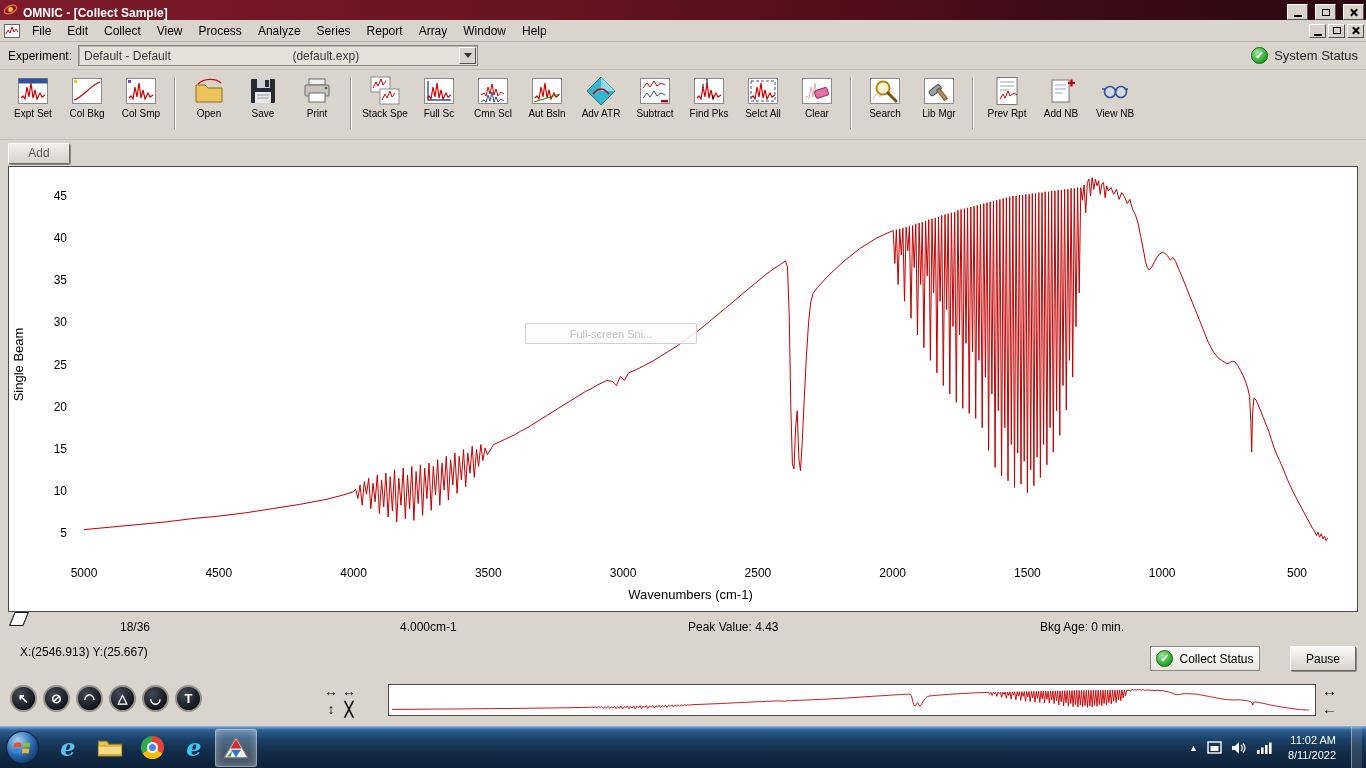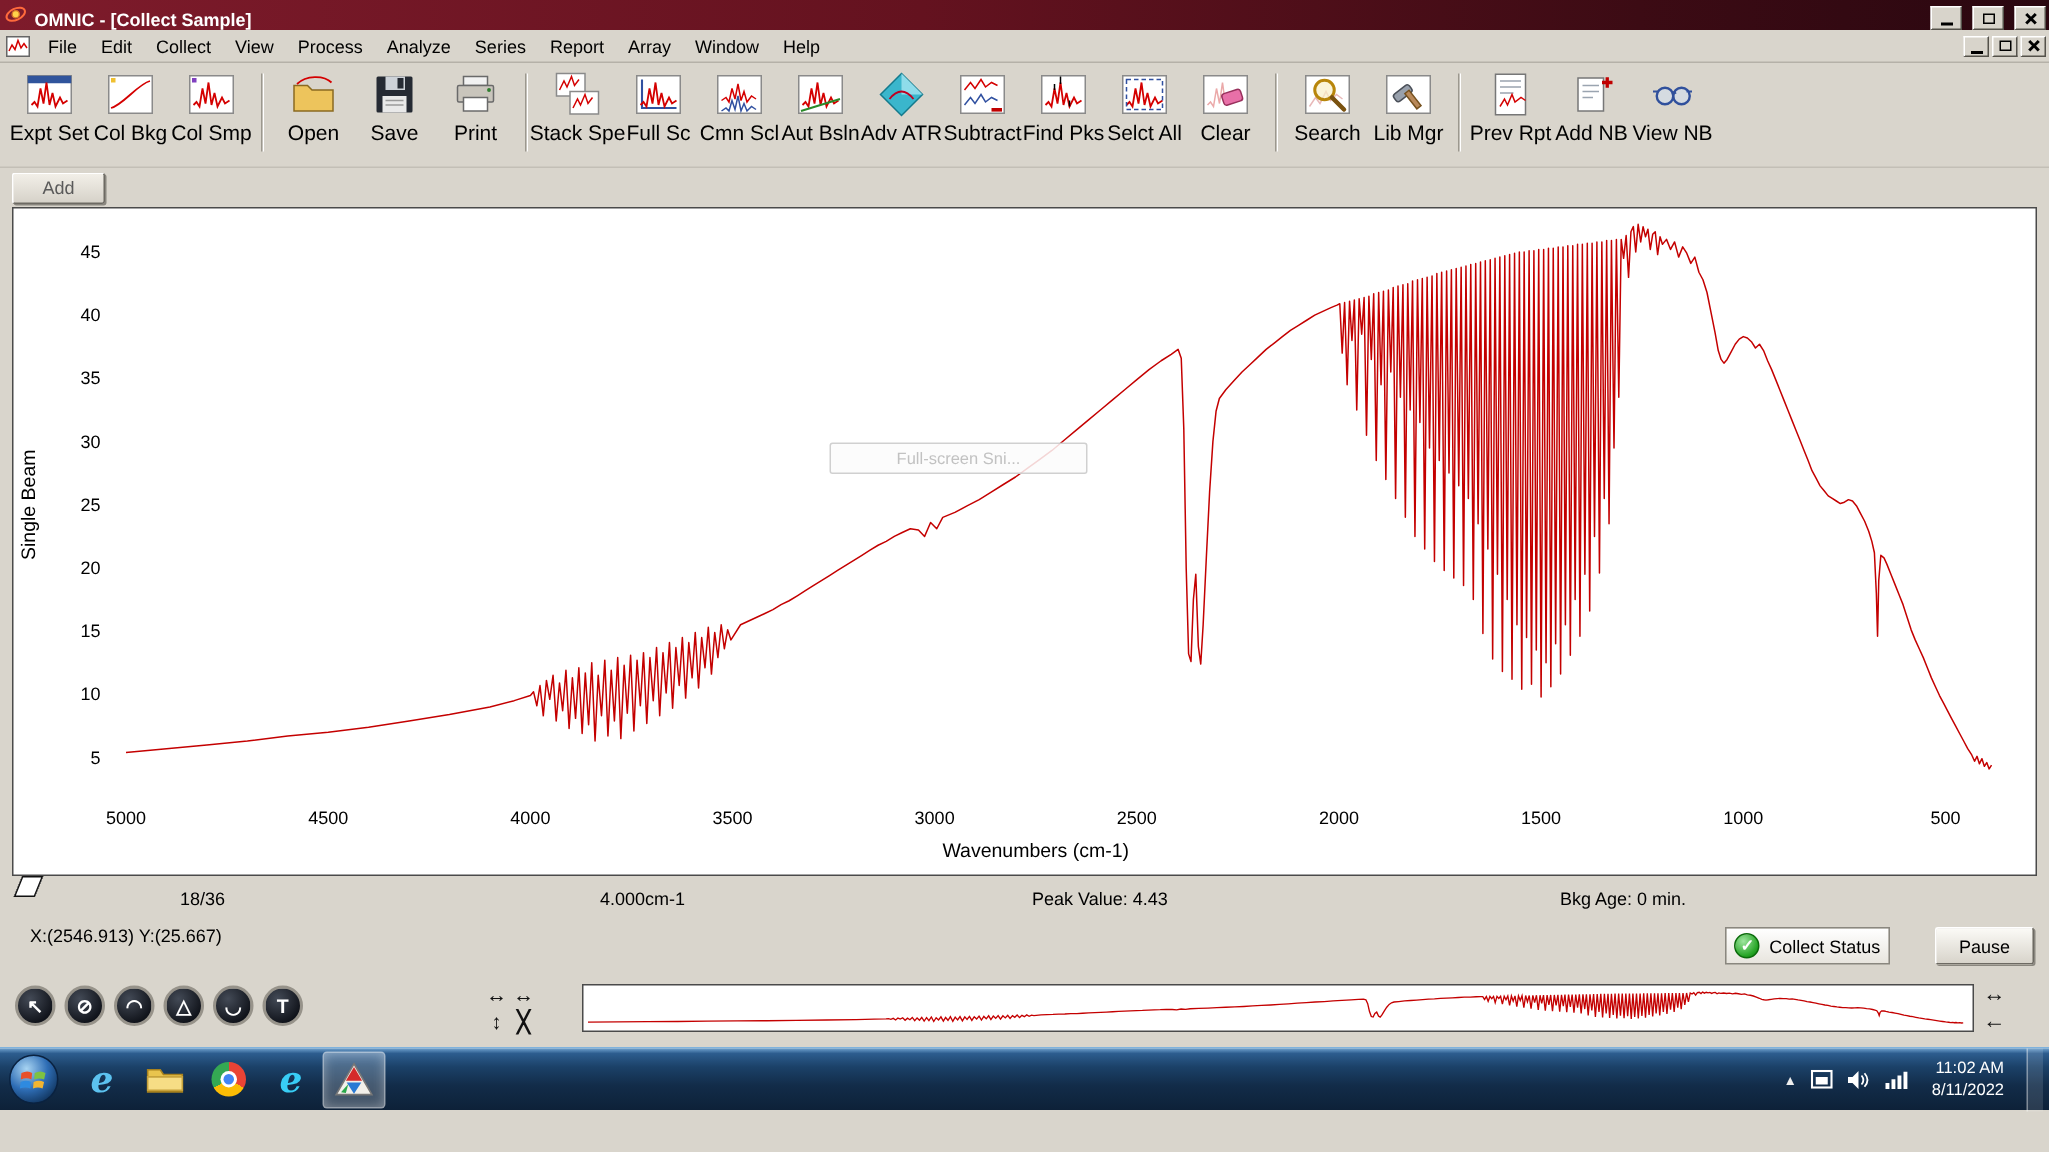--- a/index.html
+++ b/index.html
@@ -37,35 +37,35 @@
 .tri-down{width:0;height:0;border-left:4px solid transparent;border-right:4px solid transparent;border-top:5px solid #333}
 .sysstatus{margin-left:auto;display:flex;align-items:center;gap:6px;font-size:13px;color:#222}
 .gshield{width:17px;height:17px;border-radius:50%;background:radial-gradient(circle at 35% 30%,#9fe69f,#23a323 70%,#107010);
   border:1px solid #0b6b0b;color:#fff;font-size:11px;font-weight:bold;display:flex;align-items:center;justify-content:center}
 .gshield::before{content:"✓"}
 
 
 .toolbar{height:70px;display:flex;align-items:flex-start;background:#d9d5cc;padding:3px 0 0 6px;border-bottom:1px solid #c3bfb6}
 .tbtn{width:54px;height:64px;display:flex;flex-direction:column;align-items:center;gap:2px;padding-top:3px;cursor:default}
 .ticon{width:30px;height:30px;display:block}
-.tlabel{font-size:14px;color:#000;white-space:nowrap}
+.tlabel{font-size:10px;color:#000;white-space:nowrap}
 .tsep{width:0;height:52px;border-left:1px solid #9c988e;border-right:1px solid #fff;margin:4px 6px 0 6px}
 
 
 .addrow{height:26px;display:flex;align-items:center;background:#d9d5cc;padding:0 8px;gap:10px}
 .addcombo{position:relative;flex:1;height:21px;background:#fff;border:1px solid #7f7c74;display:flex;align-items:center;padding-left:5px;font-size:12px;color:#000}
 .addbtn{width:62px;height:21px;background:linear-gradient(#f2efe8,#d6d2c9);border:1px solid;border-color:#fff #6d6a63 #6d6a63 #fff;
   box-shadow:1px 1px 0 #8a877f;font-size:12px;color:#5a5a5a;display:flex;align-items:center;justify-content:center;border-radius:2px}
 
 
 .chartpanel{position:relative;margin:0 8px;height:446px;background:#fff;border:1px solid #4a4a4a}
 .chart-svg{display:block}
 .chart-svg text{font-size:12px;fill:#000;font-family:"Liberation Sans",sans-serif}
 .chart-svg .axis-label{font-size:13px}
-.snip-toast{position:absolute;left:544px;top:156px;width:172px;height:21px;background:rgba(252,252,252,.85);
+.snip-toast{position:absolute;left:516px;top:156px;width:172px;height:21px;background:rgba(252,252,252,.85);
   border:1px solid rgba(190,190,190,.7);border-radius:2px;color:#c2c2c2;font-size:11px;display:flex;align-items:center;
   justify-content:center;pointer-events:none}
 
 
 .statusrow1{position:relative;height:30px;background:#d9d5cc;font-size:12px;color:#000}
 .statusrow1 span,.statusrow1 .progress{position:absolute;top:0;line-height:30px}
 .progress{left:12px;top:8px;display:flex}
 .pseg{width:14px;height:14px;border:1px solid #111;margin-right:1px;transform:skewX(-22deg);background:#fff}
 .pseg.fill{background:#111}
 .s-count{left:120px}.s-res{left:400px}.s-peak{left:688px}.s-bkg{left:1040px}
@@ -143,20 +143,34 @@
         <span class="g-min"></span>
       </span>
     <span class="winbtn small">
         <span class="g-box"></span>
       </span>
     <span class="winbtn small">
         <span class="g-x"></span>
       </span>
   </div>
 
+  <div class="exprow">
+    <span>Experiment:</span>
+    <span class="expcombo">
+      <span>Default - Default</span>
+      <span class="expfile">(default.exp)</span>
+      <span class="combo-arrow">
+          <span class="tri-down"></span>
+        </span>
+    </span>
+    <span class="sysstatus">
+      <span class="gshield"></span>
+      <span>System Status</span>
+    </span>
+  </div>
 
   <div class="toolbar" id="toolbar">
       <div class="tbtn">
         <span class="ticon"><svg viewBox="0 0 30 30" width="30" height="30">
             <rect x="0.5" y="2.5" width="29" height="25" fill="#fff" stroke="#8a8a8a"></rect>
             <rect x="0.5" y="2.5" width="29" height="5" fill="#30549c"></rect>
             <path d="M3 22 L5 20 7 23 9 11 11 21 13 7 15 22 17 14 19 23 22 17 24 21 27 19" fill="none" stroke="#d40000" stroke-width="1.2"></path>
           </svg></span>
         <span class="tlabel">Expt Set</span>
       </div>

